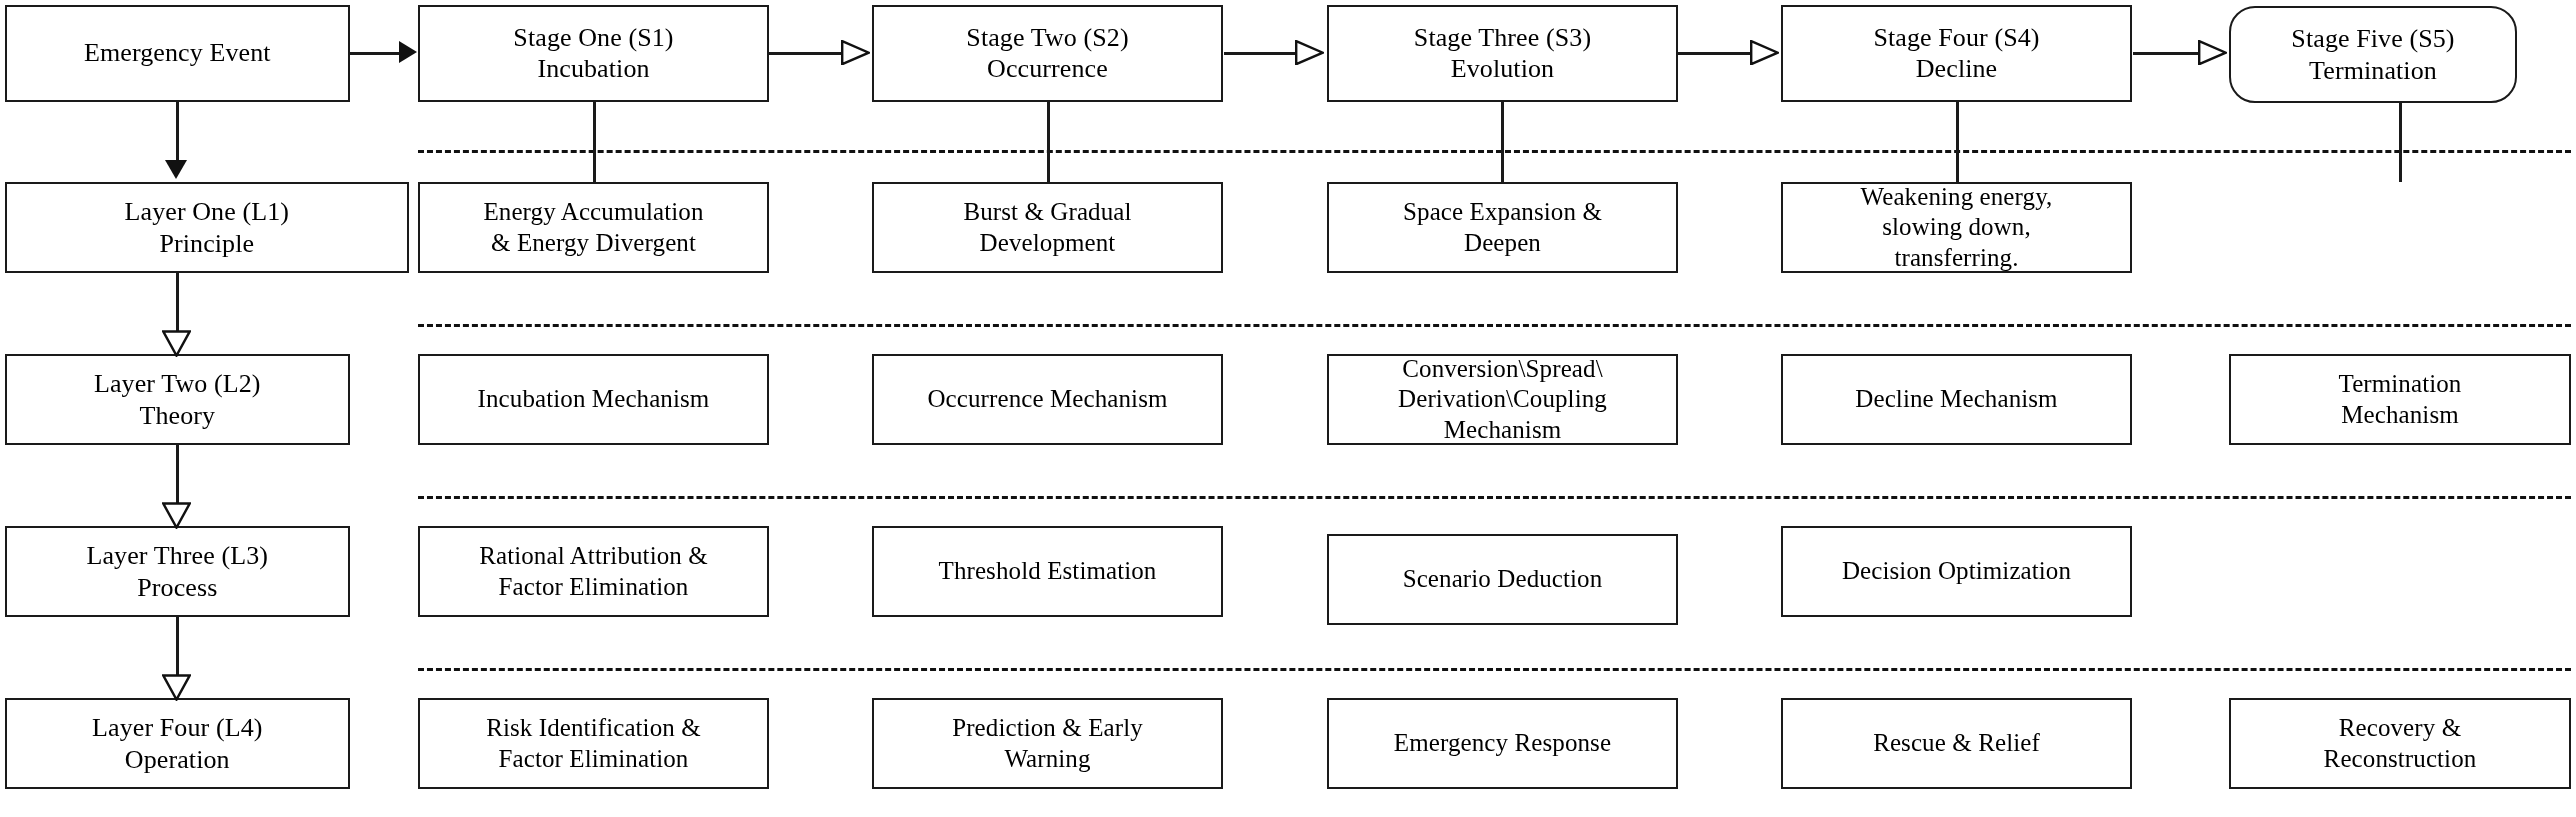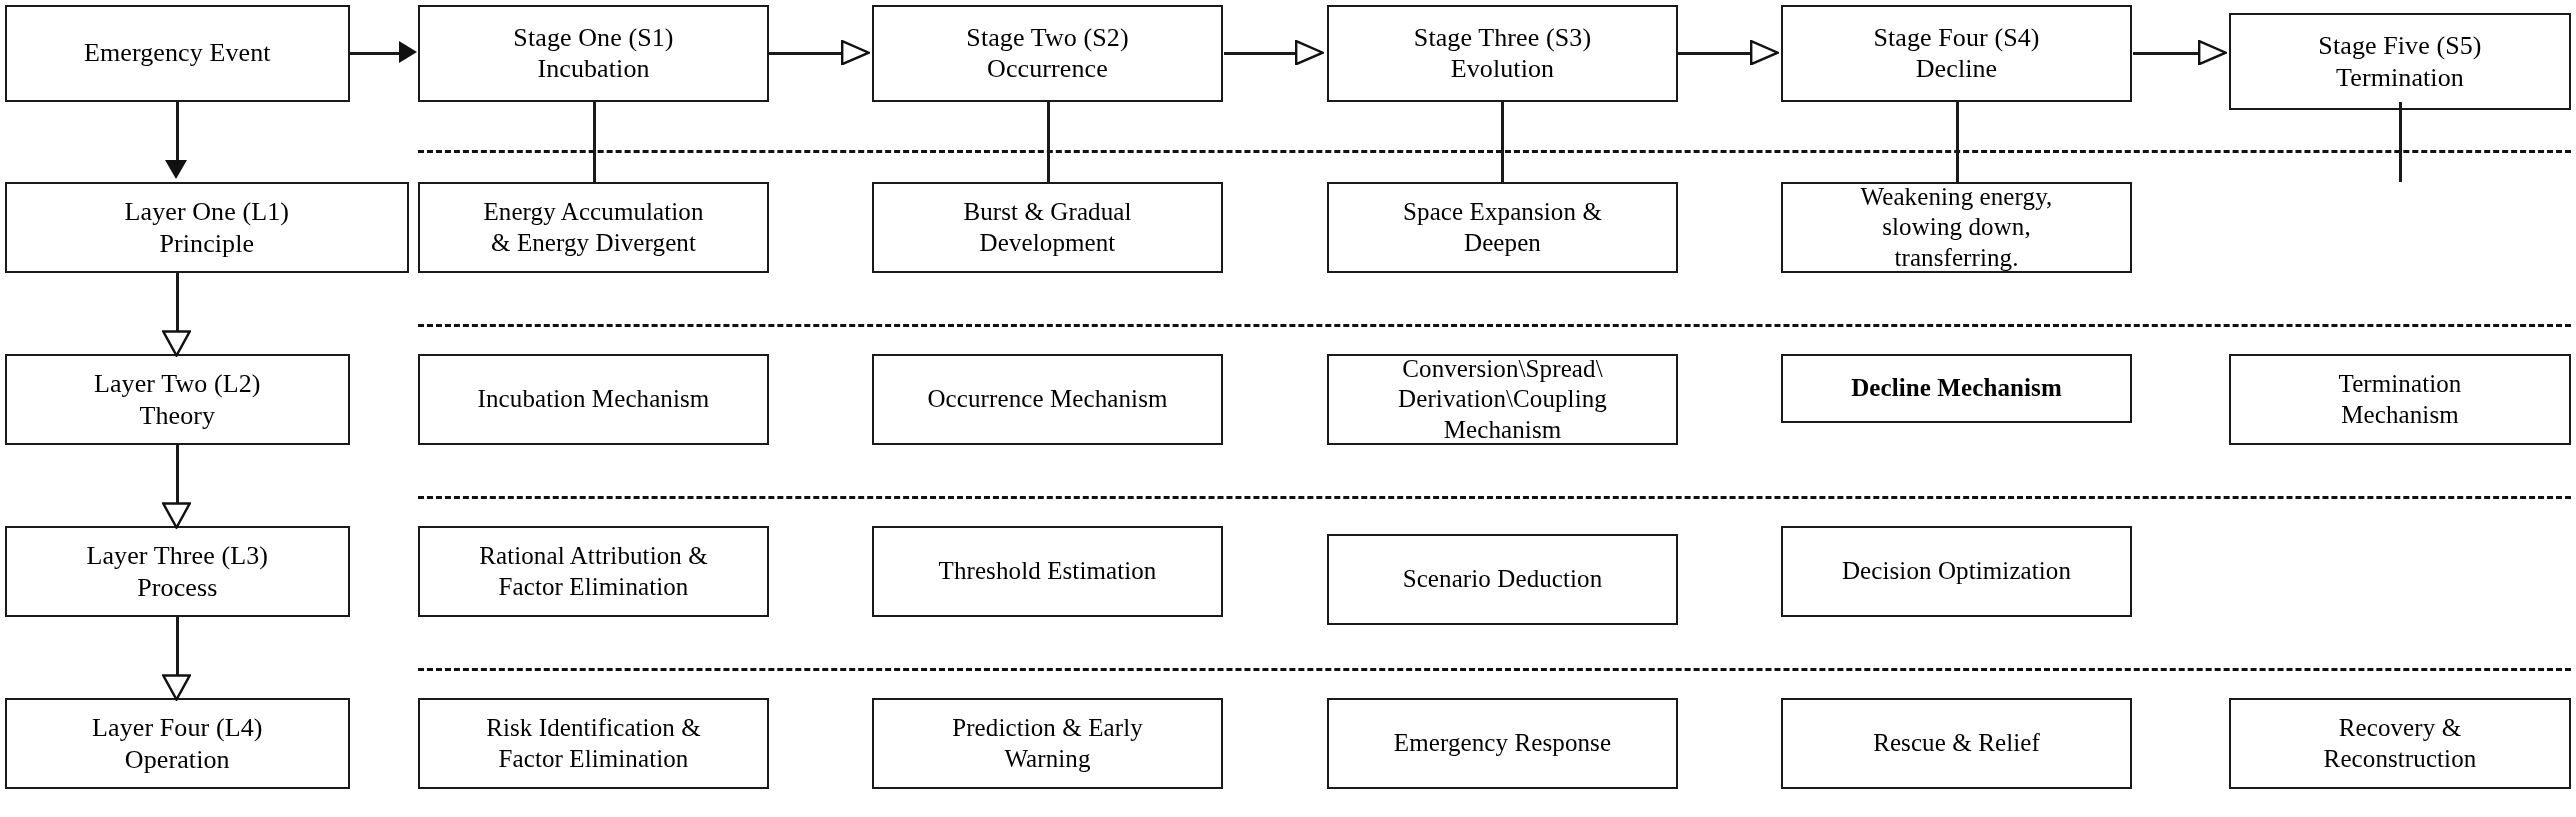--- a/index.html
+++ b/index.html
@@ -101,21 +101,21 @@
 
   <div class="node header" style="left:872px; top:4.8px; width:351px; height:97px;">Stage Two (S2)
 Occurrence</div>
 
   <div class="node header" style="left:1327px; top:4.8px; width:351px; height:97px;">Stage Three (S3)
 Evolution</div>
 
   <div class="node header" style="left:1781px; top:4.8px; width:351px; height:97px;">Stage Four (S4)
 Decline</div>
 
-  <div class="node header" style="left:2229px; top:13px; width:342px; height:97px;">Stage Five (S5)
+  <div class="node header" style="left:2229px; top:6px; width:288px; height:97px;border-radius:26px;">Stage Five (S5)
 Termination</div>
 
   <div class="hline" style="left:350px;  top:52px; width:50px;"></div>
   <div class="arrow-right-solid" style="left:399px; top:41px;"></div>
 
   <div class="hline" style="left:769px; top:52px; width:74px;"></div>
   <div class="arrow-right-hollow" style="left:841px; top:40px;">
     <svg width="29" height="25.4" viewBox="0 0 48 42">
         <polygon points="2,2 46,21 2,40" fill="#ffffff" stroke="#111111" stroke-width="4"></polygon>
       </svg>
@@ -197,21 +197,21 @@
 Deepen</div>
   <div class="node" style="left:1781px; top:182px; width:351px; height:91px;">Weakening energy,
 slowing down,
 transferring.</div>
 
   <div class="node" style="left:418px;  top:354px; width:351px; height:91px;">Incubation Mechanism</div>
   <div class="node" style="left:872px; top:354px; width:351px; height:91px;">Occurrence Mechanism</div>
   <div class="node" style="left:1327px; top:354px; width:351px; height:91px;">Conversion\Spread\
 Derivation\Coupling
 Mechanism</div>
-  <div class="node" style="left:1781px; top:354px; width:351px; height:69px;font-weight:bold;">Decline Mechanism</div>
+  <div class="node" style="left:1781px; top:354px; width:351px; height:91px;">Decline Mechanism</div>
   <div class="node" style="left:2229px; top:354px; width:342px; height:91px;">Termination
 Mechanism</div>
 
   <div class="node" style="left:418px;  top:526px; width:351px; height:91px;">Rational Attribution &amp;
 Factor Elimination</div>
   <div class="node" style="left:872px; top:526px; width:351px; height:91px;">Threshold Estimation</div>
   <div class="node" style="left:1327px; top:526px; width:351px; height:91px;margin-top:8px;">Scenario Deduction</div>
   <div class="node" style="left:1781px; top:526px; width:351px; height:91px;">Decision Optimization</div>
 
   <div class="node" style="left:418px;  top:698px; width:351px; height:91px;">Risk Identification &amp;

